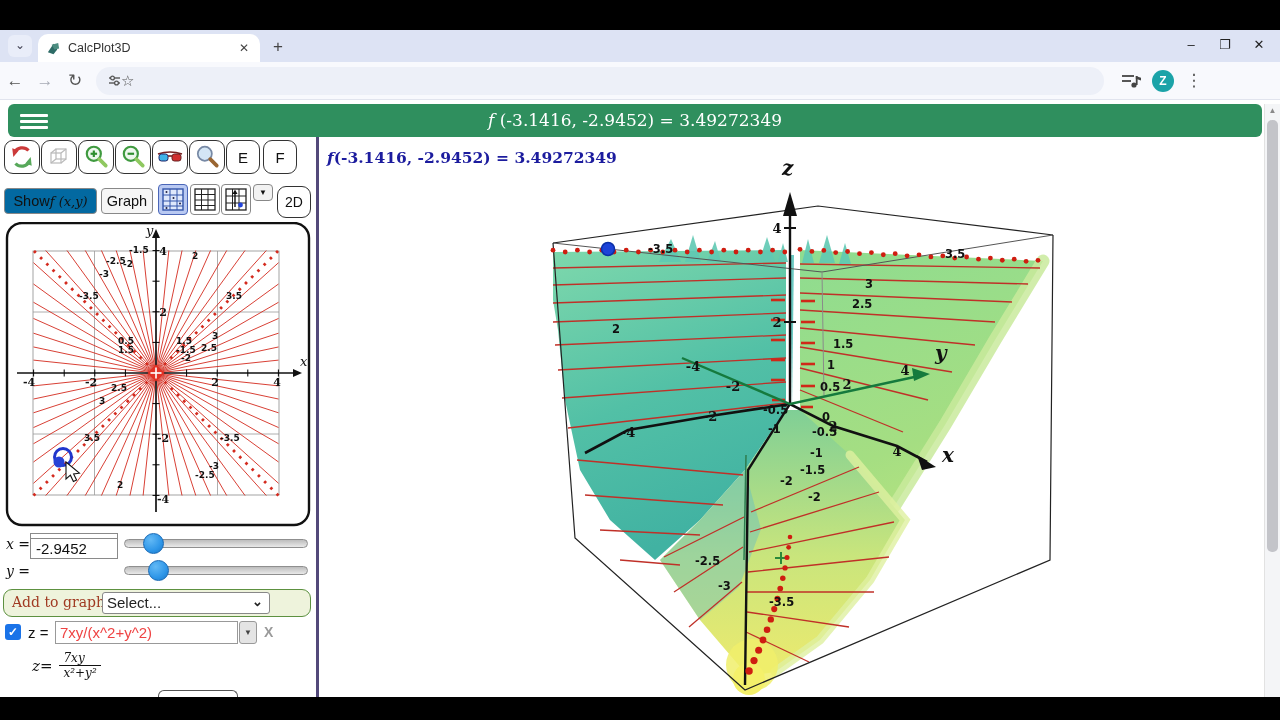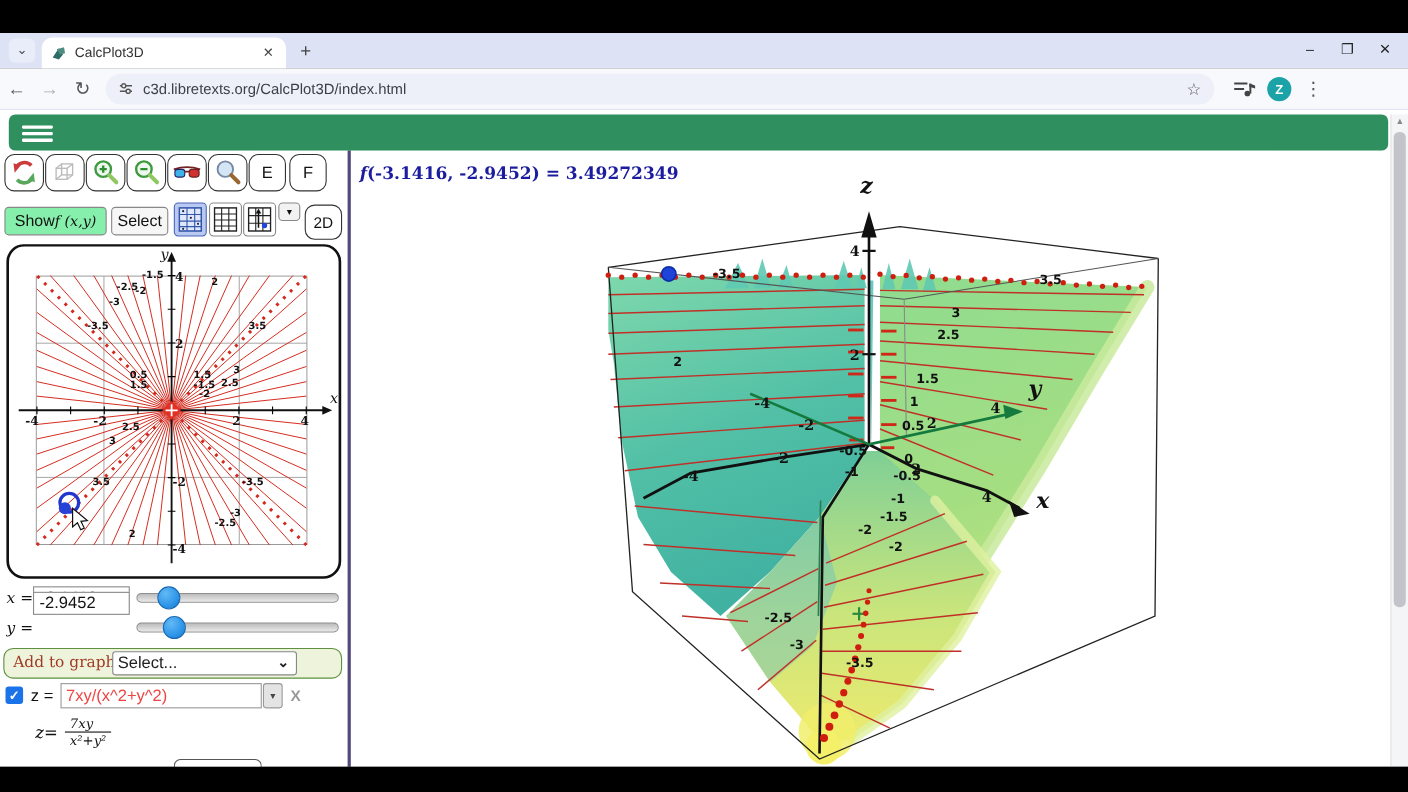--- a/index.html
+++ b/index.html
@@ -126,41 +126,41 @@
     <span class="nav-ico">←</span>
     <span class="nav-ico fwd">→</span>
     <span class="nav-ico">↻</span>
     <div class="url-pill">
       <svg width="13" height="13" viewBox="0 0 13 13">
         <line x1="1" y1="4" x2="12" y2="4" stroke="#555" stroke-width="1.4"></line>
         <line x1="1" y1="9" x2="12" y2="9" stroke="#555" stroke-width="1.4"></line>
         <circle cx="4.5" cy="4" r="1.9" fill="#edf0f8" stroke="#555" stroke-width="1.3"></circle>
         <circle cx="8.5" cy="9" r="1.9" fill="#edf0f8" stroke="#555" stroke-width="1.3"></circle>
       </svg>
-      <span class="url-text">c3d.libretexts.org/CalcPlot3D/index.html</span>
       <span class="pill-star">☆</span>
     </div>
     <svg width="22" height="18" viewBox="0 0 22 18" style="margin-left:16px;cursor:pointer">
       <line x1="2" y1="4" x2="14" y2="4" stroke="#444" stroke-width="1.8"></line>
       <line x1="2" y1="9" x2="11" y2="9" stroke="#444" stroke-width="1.8"></line>
       <circle cx="14" cy="13" r="2.6" fill="#444"></circle>
       <rect x="15.8" y="4" width="1.8" height="9" fill="#444"></rect>
       <polygon points="15.8,4 21,5.8 21,8.4 15.8,6.8" fill="#444"></polygon>
     </svg>
     <div class="avatar">Z</div>
     <span class="nav-ico" style="width:20px">⋮</span>
   </div>
 
   <div class="app">
     <div class="green-header">
       <div class="hamburger">
           <div></div>
           <div></div>
           <div></div>
         </div>
+      <span class="gh-text"><span class="fi">f</span>&nbsp;<span>(-3.1416, -2.9452) = 3.49272349</span></span>
     </div>
 
     <div class="content">
 
       <div class="left-panel">
 
         <div class="tb-btn" style="left:4px;top:3px;width:36px">
           <svg width="26" height="26" viewBox="0 0 24 24">
             <path d="M18,6 A8,8 0 0 0 5,8" fill="none" stroke="#cc3a3a" stroke-width="3"></path>
             <polygon points="3,4 9,6 4,12" fill="#cc3a3a"></polygon>
@@ -207,26 +207,26 @@
             <line x1="15" y1="14" x2="21" y2="20" stroke="#9a6632" stroke-width="3.4" stroke-linecap="round"></line>
           </svg>
         </div>
         <div class="tb-btn" style="left:226px;top:3px;width:34px">
             <span>E</span>
           </div>
         <div class="tb-btn" style="left:263px;top:3px;width:34px">
             <span>F</span>
           </div>
 
-        <div class="r2-btn" style="left:4px;top:51px;width:93px;height:26px;background:#86efac">
+        <div class="r2-btn" style="left:4px;top:51px;width:93px;height:26px;background:#0369a1">
           <span>Show </span>
             <span class="fi" style="font-size:13px">f (x,y)</span>
         </div>
         <div class="r2-btn" style="left:101px;top:51px;width:52px;height:26px;background:#f6f6f6">
-          <span>Select</span>
+          <span>Graph</span>
         </div>
         <div class="r2-btn" style="left:158px;top:47px;width:30px;height:31px;background:#b9c9f2;border-color:#4a66b8">
           <svg width="22" height="23" viewBox="0 0 22 23">
             <rect x="1" y="1" width="20" height="21" fill="#dfe8fb" stroke="#3355aa" stroke-width="1.4"></rect>
             <line x1="1" y1="7" x2="21" y2="7" stroke="#3355aa"></line>
               <line x1="1" y1="13" x2="21" y2="13" stroke="#3355aa"></line>
             <line x1="1" y1="18" x2="21" y2="18" stroke="#3355aa"></line>
             <line x1="8" y1="1" x2="8" y2="22" stroke="#3355aa"></line>
               <line x1="15" y1="1" x2="15" y2="22" stroke="#3355aa"></line>
             <circle cx="4.5" cy="4" r="1" fill="#224"></circle>

